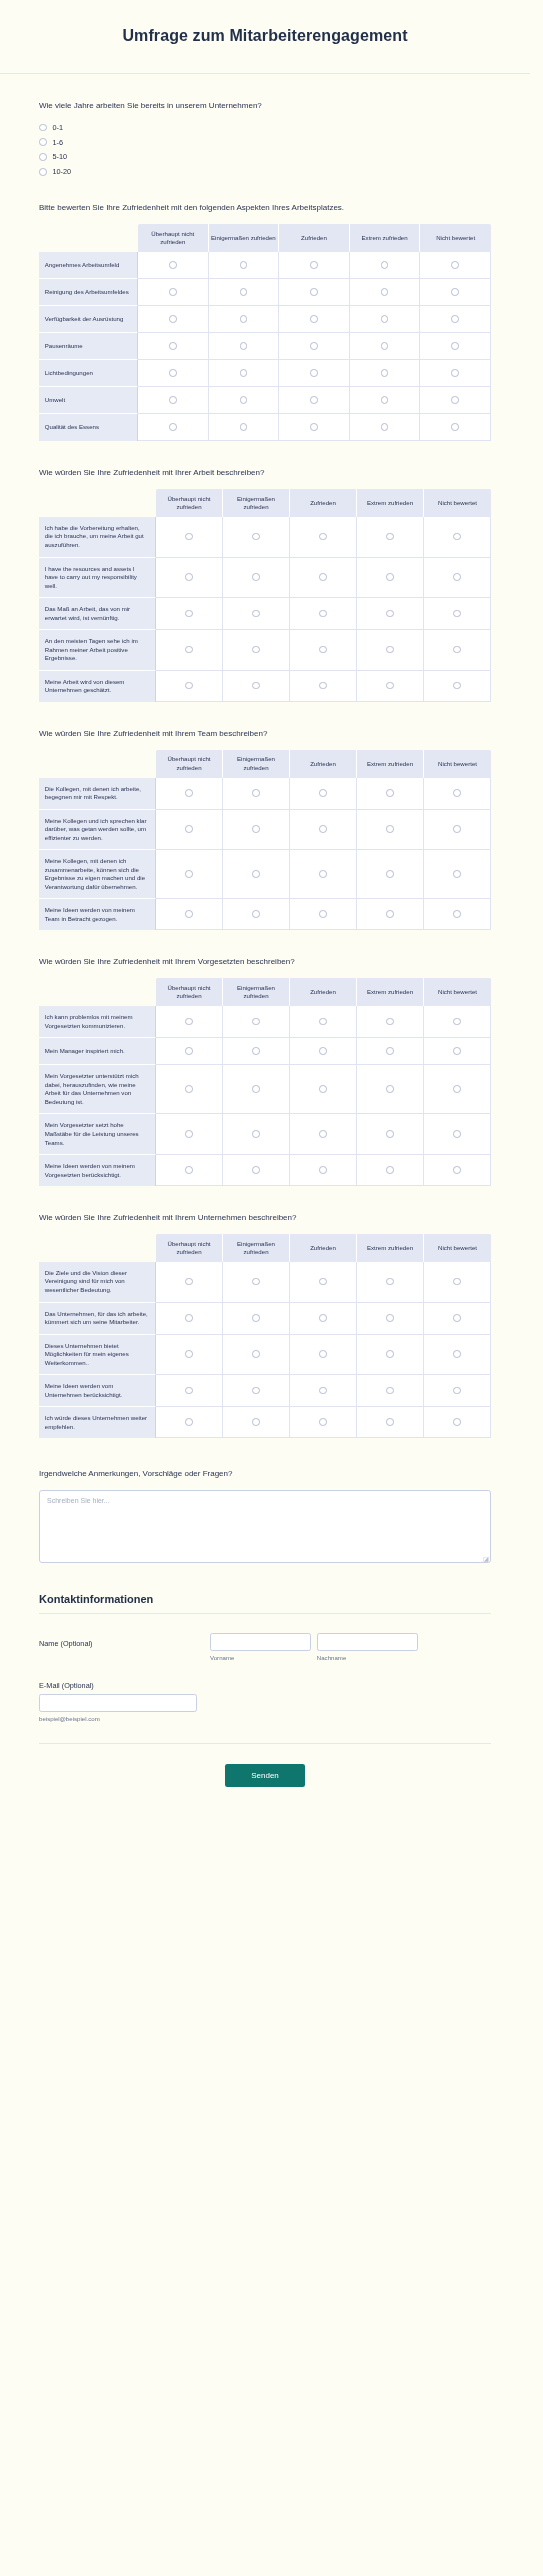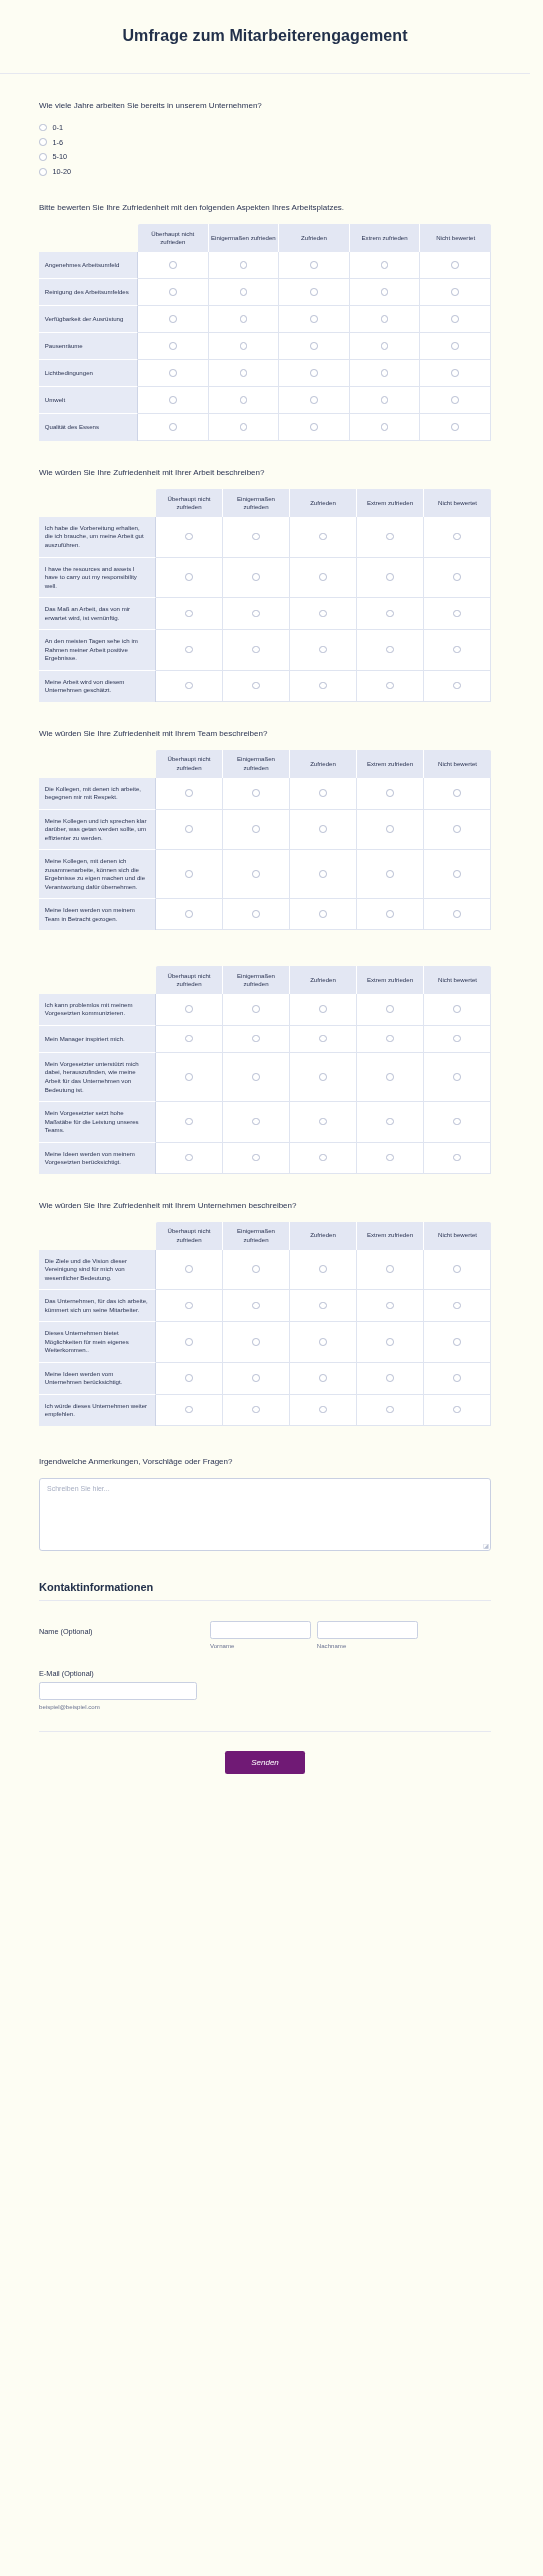--- a/index.html
+++ b/index.html
@@ -451,20 +451,21 @@
                 <td class="cell"><span class="cell-radio"></span></td>
                 <td class="cell"><span class="cell-radio"></span></td>
                 <td class="cell"><span class="cell-radio"></span></td>
                 <td class="cell lastcol"><span class="cell-radio"></span></td>
               </tr>
             </tbody>
           </table>
         </div>
       </div>
       <div class="q-block matrix-block">
+        <p class="q-label">Wie würden Sie Ihre Zufriedenheit mit Ihrem Vorgesetzten beschreiben?</p>
         <div class="matrix-wrap">
           <table class="matrix">
             <colgroup>
               <col style="width: 117px;">
               <col>
               <col>
               <col>
               <col>
               <col>
             </colgroup>
@@ -622,18 +623,18 @@
       <div class="stacked-col email">
         <div class="stacked-label">E-Mail (Optional)</div>
         <div class="txt-input email-input"></div>
         <div class="sub-label">beispiel@beispiel.com</div>
       </div>
     </div>
 
     <div class="bottom-rule"></div>
 
     <div class="submit-wrap">
-      <button class="submit-btn" style="background: #701a75; font-style: italic;">Senden</button>
+      <button class="submit-btn" style="background: #0f766e;">Senden</button>
     </div>
   </div>
 
 </div>
 
 
 </body></html>

